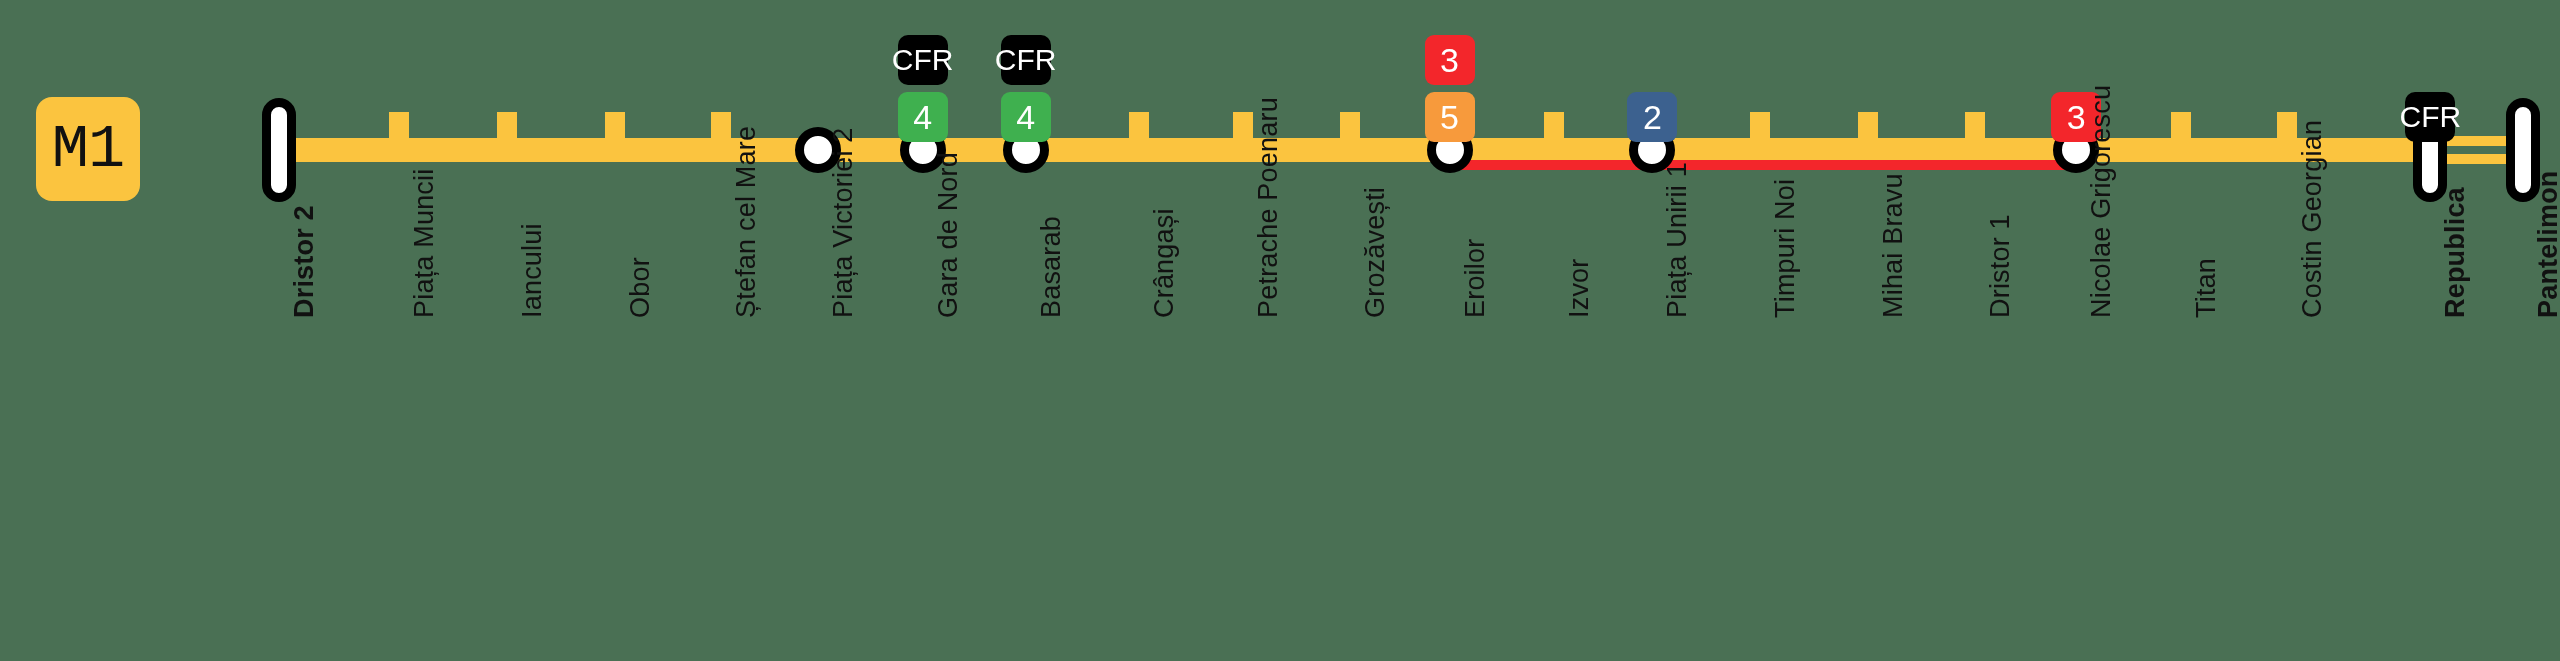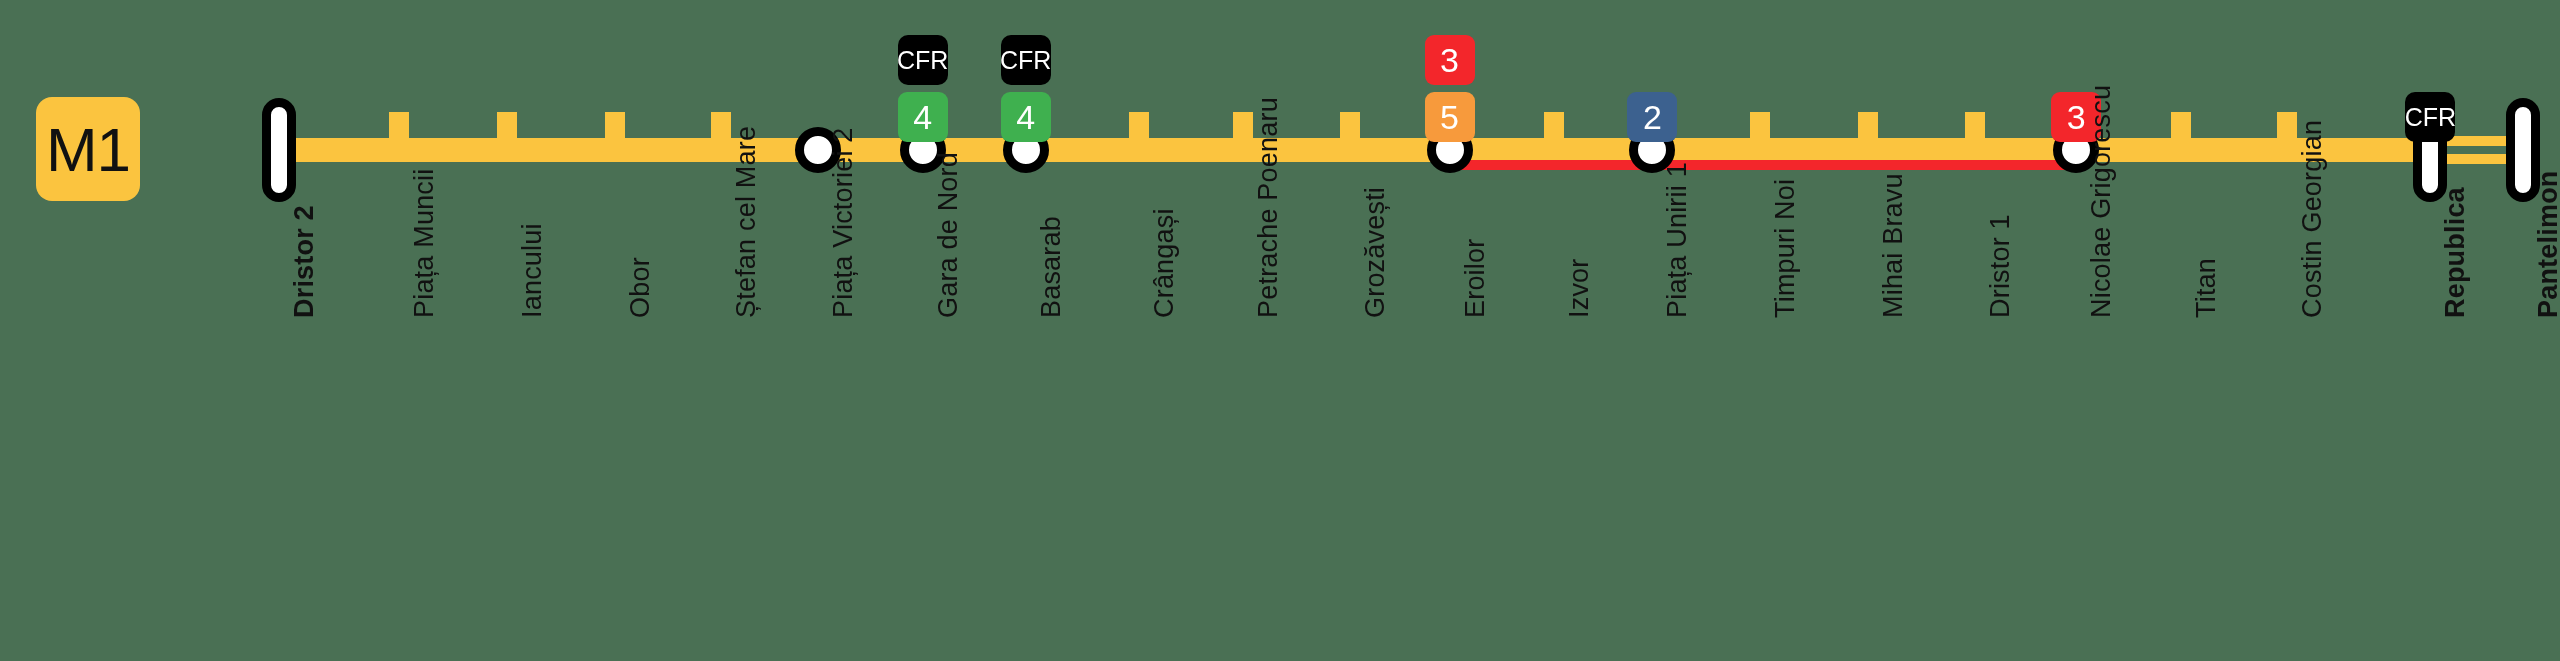--- a/index.html
+++ b/index.html
@@ -81,30 +81,30 @@
     position:absolute;
     width:50px;height:50px;
     border-radius:9px;
     display:flex;align-items:center;justify-content:center;
     color:#fff;
     font-size:34px;
     font-family:"Liberation Sans", sans-serif;
     box-sizing:border-box;
   }
   .cbadge.rail{
-    font-size:25px;
+    font-size:30px;
     border-radius:10px;
   }
 </style>
 </head>
 <body>
 
 <div id="diagram" style="--line: #fbc43f;">
 
-  <div class="line-badge" style="left:36px;top:97px;">M1</div>
+  <div class="line-badge" style="left:36px;top:97px;font-family:Liberation Mono, monospace;">M1</div>
 
   <div id="tracks">
       <div class="route" style="left: 279.273px; top: 138px; width: 2151.06px;"></div>
       <div class="route-red" style="background: rgb(243, 38, 43); left: 1449.56px; top: 160px; width: 626.701px;"></div>
       <div class="connector" style="left: 2430.34px; top: 136px; width: 93.0909px;"></div>
       <div class="connector" style="left: 2430.34px; top: 154px; width: 93.0909px;"></div>
     </div>
   <div id="marks">
       <div class="terminal" style="left: 262.273px; top: 98px;"></div>
       <div class="tick" style="left: 388.961px; top: 112px;"></div>

